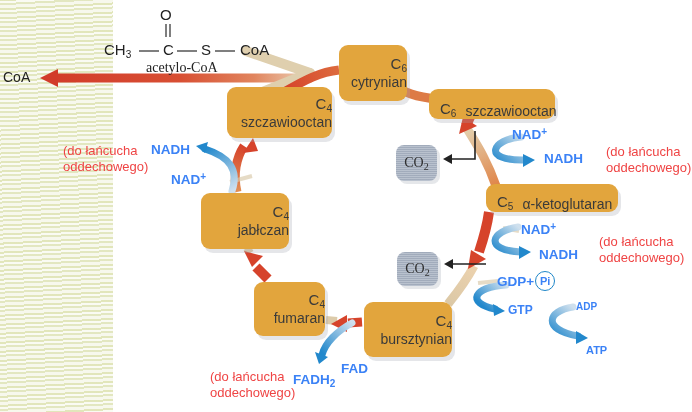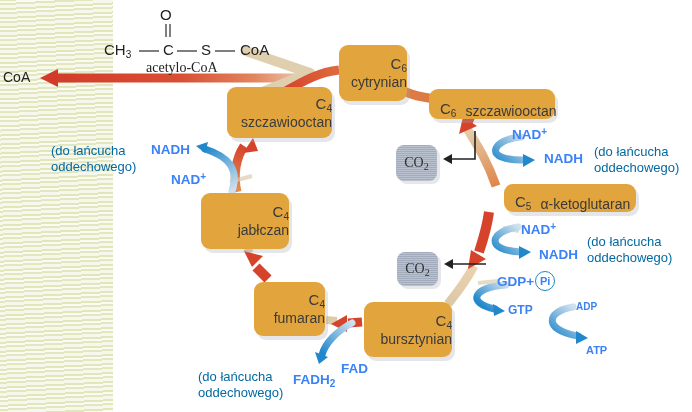--- a/index.html
+++ b/index.html
@@ -39,21 +39,21 @@
   .co2box{
     position:absolute;z-index:2;
     background:#aab4c3;border-radius:8px;
     box-shadow:3px 3px 0 0 rgba(170,175,185,.3);
     background-image:repeating-linear-gradient(0deg,rgba(255,255,255,.18) 0 1px,rgba(90,100,120,.10) 1px 2px);
     color:#2f2f2f;display:flex;align-items:center;justify-content:center;
     font-size:14px;
     font-family:Liberation Serif, serif;
   }
   .blue{position:absolute;z-index:2;color:#3b82f6;font-weight:700;font-size:13.5px;white-space:nowrap;}
-  .note{position:absolute;z-index:2;color:#0369a1;font-size:13px;line-height:15.5px;white-space:nowrap;}
+  .note{position:absolute;z-index:2;color:#ef4444;font-size:13px;line-height:15.5px;white-space:nowrap;margin-left:12px;}
   .chem{position:absolute;z-index:2;color:#222;font-size:15px;white-space:nowrap;}
   .caption{position:absolute;z-index:2;color:#222;font-size:14px;white-space:nowrap;}
   .pi-circle{
     display:inline-block;width:18px;height:18px;border:1.5px solid #1e86c8;border-radius:50%;
     font-size:11px;line-height:18px;text-align:center;vertical-align:-3px;margin-left:1px;
   }
   .gdp-row{display:flex;align-items:center;justify-content:center;}
 </style>
 </head>
 <body>
@@ -195,21 +195,21 @@
   <div class="chem" style="left:3px;top:69px;font-size:14px;">CoA</div>
 
   <div class="box two" style="left:339px;top:45px;width:68px;height:56px;">
     <span><span class="cnum">C</span><span class="sub">6</span></span>
     <span>cytrynian</span>
   </div>
   <div class="box one" style="left:429px;top:89px;width:126px;height:30px;">
     <span><span class="cnum">C</span><span class="sub">6</span></span>
     <span>szczawiooctan</span>
   </div>
-  <div class="box one" style="left:504px;top:184px;width:132px;height:28px;">
+  <div class="box one" style="left:486px;top:184px;width:132px;height:28px;">
     <span><span class="cnum">C</span><span class="sub">5</span></span>
     <span>α-ketoglutaran</span>
   </div>
   <div class="box two" style="left:364px;top:302px;width:88px;height:55px;">
     <span><span class="cnum">C</span><span class="sub">4</span></span>
     <span>bursztynian</span>
   </div>
   <div class="box two" style="left:254px;top:282px;width:71px;height:54px;">
     <span><span class="cnum">C</span><span class="sub">4</span></span>
     <span>fumaran</span>

